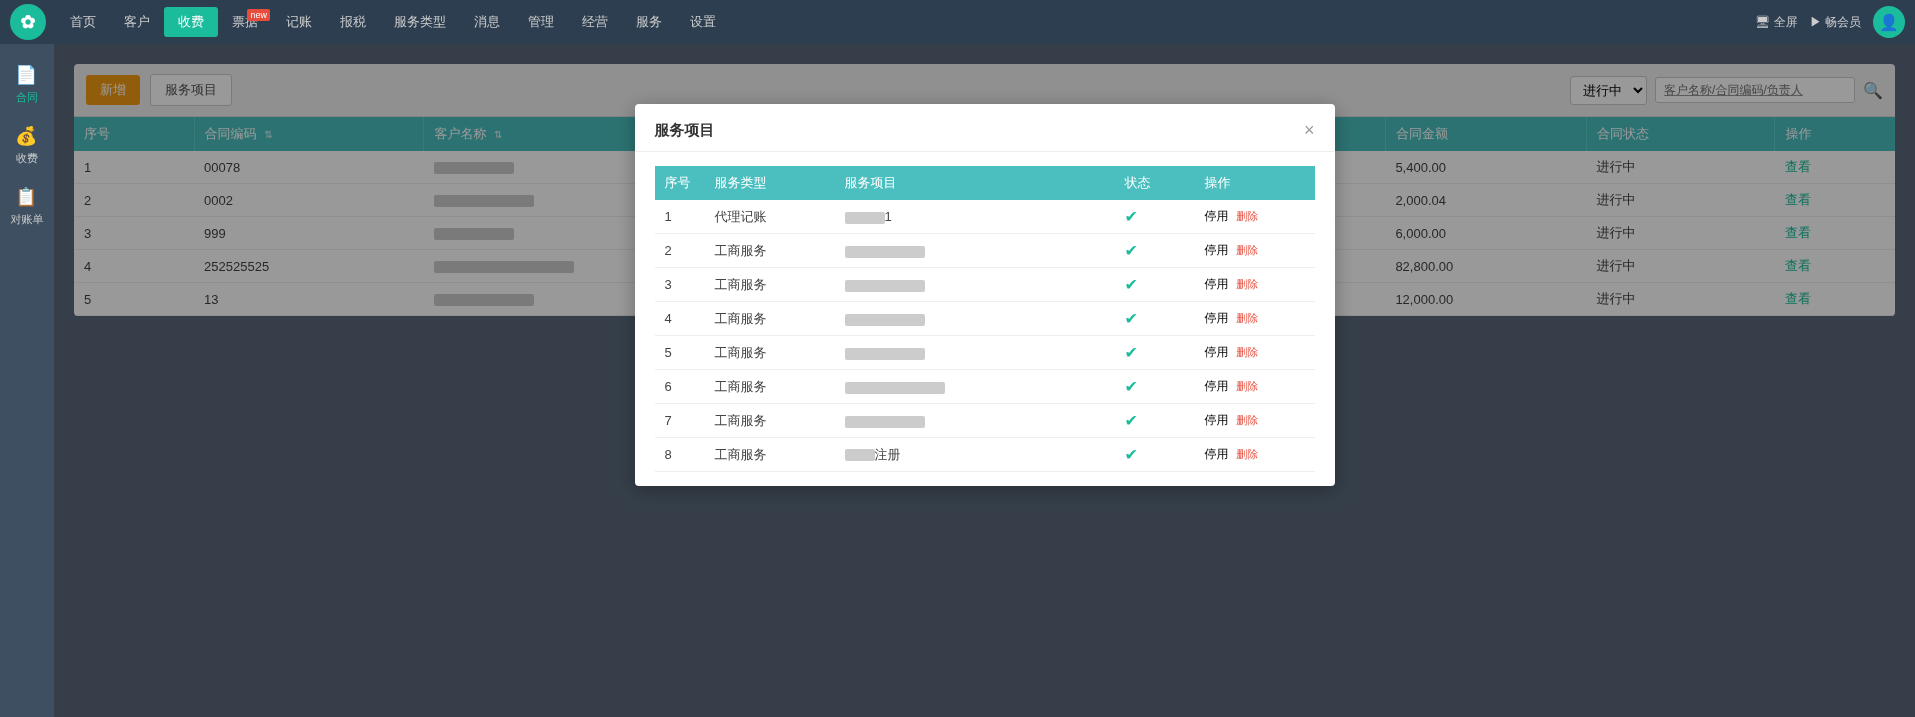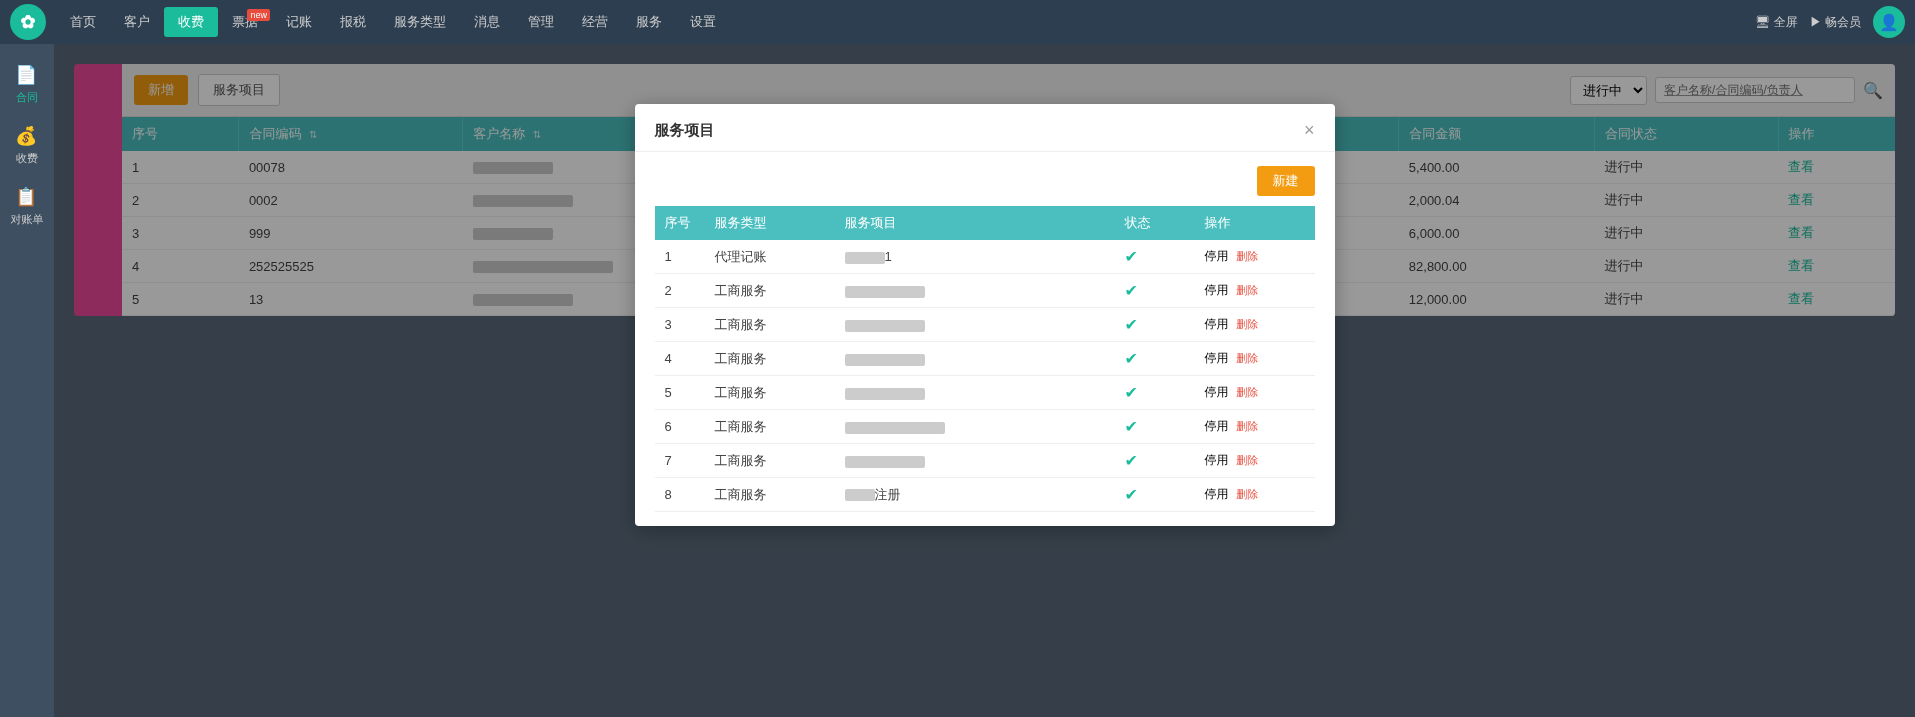--- a/index.html
+++ b/index.html
@@ -89,24 +89,23 @@
       margin-top: 44px;
       margin-left: 54px;
       padding: 20px;
       background: #5a6a7a;
       min-height: calc(100vh - 44px);
       position: relative;
     }
 
     
     .contract-panel {
-      background: #ec4899;
+      background: #6d28d9;
       border-radius: 4px;
       overflow: hidden;
-      padding-left: 48px;
     }
 
     
     .toolbar {
       background: #f0f0f0;
       padding: 10px 12px;
       display: flex; align-items: center; gap: 10px;
       border-bottom: 1px solid #ddd;
     }
     .btn-new {
@@ -408,23 +407,20 @@
     </table>
   </div>
 
   <div class="overlay">
     <div class="modal">
       <div class="modal-header">
         <span class="modal-title">服务项目</span>
         <button class="modal-close">×</button>
       </div>
       <div class="modal-body">
-        <div class="modal-toolbar">
-          <button class="btn-modal-new">新建</button>
-        </div>
         <div class="modal-scroll">
           <table class="modal-table">
             <thead>
               <tr>
                 <th style="width:50px;">序号</th>
                 <th style="width:130px;">服务类型</th>
                 <th>服务项目</th>
                 <th style="width:80px;">状态</th>
                 <th style="width:120px;">操作</th>
               </tr>

